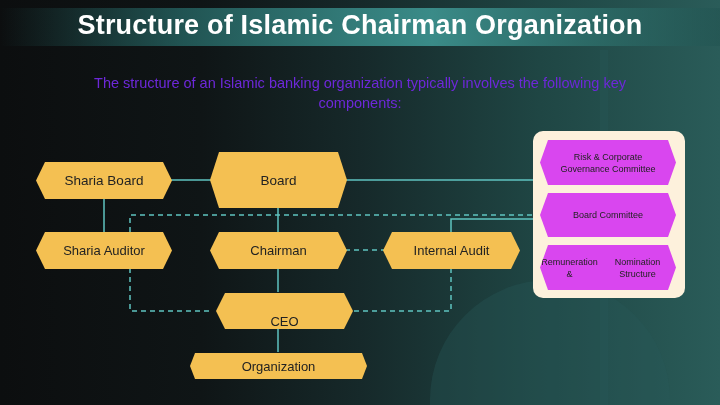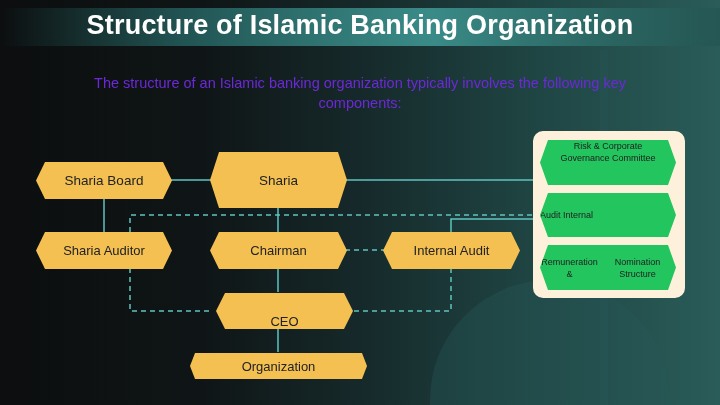--- a/index.html
+++ b/index.html
@@ -7,32 +7,32 @@
     font-family:"Liberation Sans","DejaVu Sans",sans-serif;
     background:linear-gradient(90deg,#0c0e0f 0%,#0f1516 28%,#16292a 50%,#1f4644 75%,#2a5c59 100%);}
   .mosque{position:absolute;background:rgba(40,90,88,0.35);}
   .title-band{position:absolute;left:0;top:8px;width:720px;height:38px;
     background:linear-gradient(90deg,rgba(20,60,60,0) 0%,rgba(40,110,108,0.7) 25%,#3a8b88 60%,rgba(45,110,106,0.7) 85%,rgba(30,80,78,0.4) 100%);}
   .title{position:absolute;left:0;top:10px;width:720px;text-align:center;color:#fff;font-size:27px;font-weight:bold;letter-spacing:0.2px;}
   .subtitle{position:absolute;left:80px;top:73px;width:560px;text-align:center;color:#6d28d9;font-size:14.5px;line-height:20px;}
   .node{position:absolute;background:#f4c052;color:#222;display:flex;align-items:center;justify-content:center;text-align:center;
     clip-path:polygon(9px 0,calc(100% - 9px) 0,100% 50%,calc(100% - 9px) 100%,9px 100%,0 50%);font-size:13px;}
   .panel{position:absolute;left:533px;top:131px;width:152px;height:167px;background:#fdf1dc;border-radius:10px;}
-  .cnode{position:absolute;left:540px;width:136px;background:#22c55e;color:#222;font-size:9px;line-height:12px;display:flex;align-items:center;justify-content:flex-start;text-align:center;
+  .cnode{position:absolute;left:540px;width:136px;background:#d946ef;color:#222;font-size:9px;line-height:12px;display:flex;align-items:center;justify-content:center;text-align:center;
     clip-path:polygon(8px 0,calc(100% - 8px) 0,100% 50%,calc(100% - 8px) 100%,8px 100%,0 50%);}
   svg.lines{position:absolute;left:0;top:0;}
 </style>
 </head>
 <body>
 
 <div class="mosque" style="left:600px;top:50px;width:8px;height:355px;"></div>
 <div class="mosque" style="left:430px;top:280px;width:240px;height:140px;border-radius:120px 120px 0 0;"></div>
 
 <div class="title-band"></div>
-<div class="title">Structure of Islamic Banking Organization</div>
+<div class="title">Structure of Islamic Chairman Organization</div>
 <div class="subtitle">The structure of an Islamic banking organization typically involves the following key components:</div>
 
 <svg class="lines" width="720" height="405">
   <g stroke="#5fc3c0" stroke-width="1.5" fill="none">
     <line x1="170" y1="180" x2="212" y2="180"></line>
     <line x1="345" y1="180" x2="540" y2="180"></line>
     <line x1="104" y1="197" x2="104" y2="232"></line>
     <line x1="278" y1="207" x2="278" y2="232"></line>
     <line x1="278" y1="268" x2="278" y2="292"></line>
     <line x1="278" y1="328" x2="278" y2="352"></line>
@@ -43,21 +43,21 @@
     <polyline points="130,268 130,311 212,311"></polyline>
     <line x1="345" y1="250" x2="385" y2="250"></line>
     <polyline points="345,311 451,311 451,268"></polyline>
   </g>
 </svg>
 
 <div class="node" style="left:36px;top:162px;width:136px;height:37px;font-size:13.5px;">
     <span>Sharia Board</span>
   </div>
 <div class="node" style="left:210px;top:152px;width:137px;height:56px;flex-direction:column;font-size:13.5px;line-height:17px;">
-  <span>Sharia</span>
+  <span>Board</span>
 </div>
 <div class="node" style="left:36px;top:232px;width:136px;height:37px;">
     <span>Sharia Auditor</span>
   </div>
 <div class="node" style="left:210px;top:232px;width:137px;height:37px;">
     <span>Chairman</span>
   </div>
 <div class="node" style="left:383px;top:232px;width:137px;height:37px;">
     <span>Internal Audit</span>
   </div>
@@ -67,18 +67,18 @@
 <div class="node" style="left:190px;top:353px;width:177px;height:26px;clip-path:polygon(5px 0,calc(100% - 5px) 0,100% 50%,calc(100% - 5px) 100%,5px 100%,0 50%);">
     <span>Organization</span>
   </div>
 
 <div class="panel"></div>
 <div class="cnode" style="top:140px;height:45px;flex-direction:column;">
   <span>Risk &amp; Corporate</span>
   <span>Governance Committee</span>
 </div>
 <div class="cnode" style="top:193px;height:44px;">
-    <span>Audit Internal</span>
+    <span>Board Committee</span>
   </div>
 <div class="cnode" style="top:245px;height:45px;flex-direction:row;">
   <span>Remuneration &amp;</span>
   <span>Nomination Structure</span>
 </div>
 
 </body></html>

